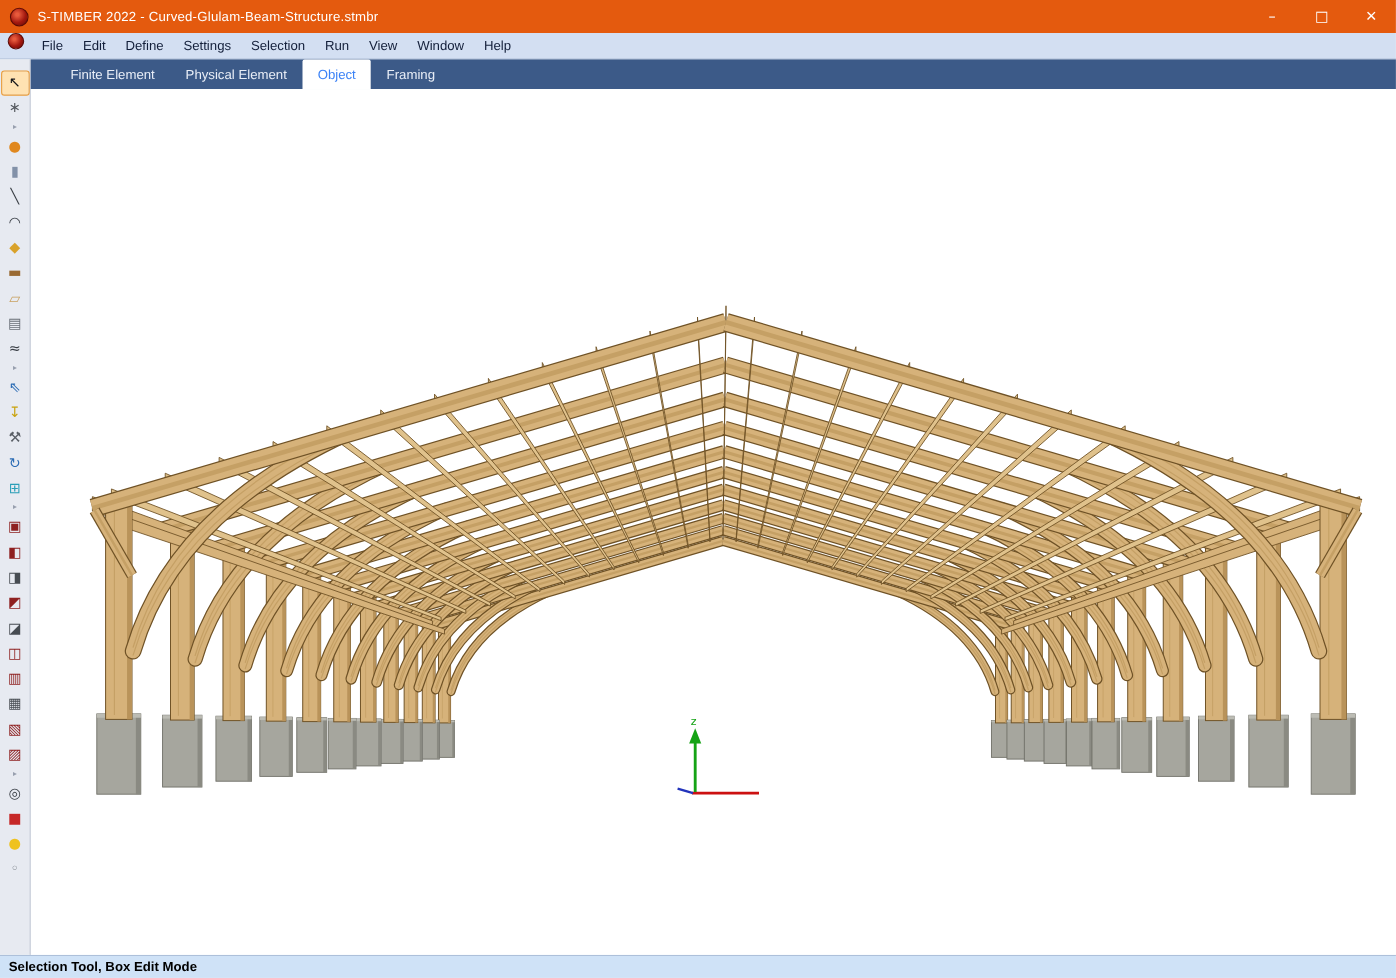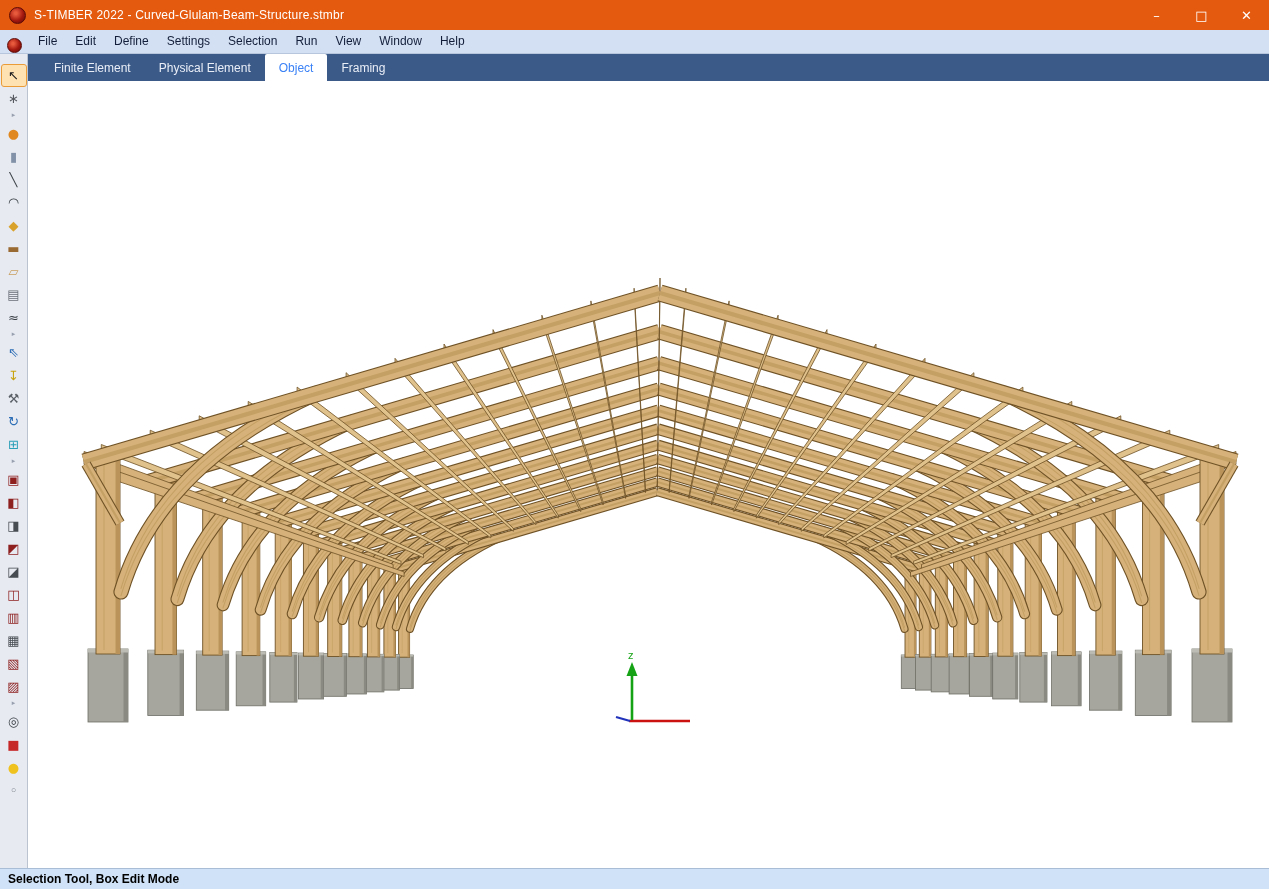--- a/index.html
+++ b/index.html
@@ -13,39 +13,39 @@
   .applogo{
     width:17px;height:17px;border-radius:50%;flex:0 0 auto;
     background:radial-gradient(circle at 38% 35%, #e85a3c 10%, #a3180f 55%, #5e0a06 100%);
     border:1px solid #5c0a06;margin:0 8px 0 9px;box-sizing:border-box;
   }
   .title-text{font-size:12px;letter-spacing:.2px;}
   .win-controls{margin-left:auto;display:flex;height:100%;}
   .win-btn{width:45px;height:100%;display:flex;align-items:center;justify-content:center;
     font-size:13px;color:#fff;font-family:"DejaVu Sans",sans-serif;cursor:pointer;}
   
-  .menubar{height:23px;background:#d3dff2;border-bottom:1px solid #b7c5dd;display:flex;align-items:flex-end;}
+  .menubar{height:23px;background:#d3dff2;border-bottom:1px solid #b7c5dd;display:flex;align-items:flex-start;}
   .menubar .applogo{width:15px;height:15px;margin:0 7px 0 7px;}
   .menu-items{display:flex;align-items:center;height:100%;}
   .menu-item{padding:0 9px;font-size:12px;color:#131f3a;line-height:23px;cursor:default;}
   
   .main{display:flex;height:814px;}
   .toolbar{
     width:28px;box-sizing:border-box;background:#e7eaf1;border-right:1px solid #bcc3d0;
     display:flex;flex-direction:column;align-items:center;padding-top:10px;
   }
   .tool{
     width:24px;height:21px;line-height:21px;text-align:center;font-size:13px;
     font-family:"DejaVu Sans",sans-serif;margin:1px 0;cursor:pointer;user-select:none;
   }
   .tool.active{background:#ffe2b2;outline:1px solid #eb9c37;border-radius:2px;}
   .tool.sep{height:9px;line-height:9px;font-size:7px;color:#98a0af;margin:1px 0 2px;cursor:default;}
   .right{flex:1;display:flex;flex-direction:column;min-width:0;}
   
-  .tabbar{height:27px;background:#3c5a88;display:flex;align-items:stretch;padding-left:12px;}
+  .tabbar{height:27px;background:#3c5a88;display:flex;align-items:stretch;padding-left:22px;}
   .tab{padding:0 14px;font-size:12px;color:#e9eef7;display:flex;align-items:center;cursor:pointer;}
   .tab.active{background:#ffffff;color:#3b82f6;border-radius:2px 2px 0 0;}
   
   .canvas{height:787px;background:#ffffff;position:relative;}
   .canvas svg{display:block;width:100%;height:100%;}
   
   .statusbar{
     height:21px;box-sizing:border-box;background:#cfe2f7;border-top:1px solid #a9bdd6;
     display:flex;align-items:center;padding-left:8px;font-size:12px;color:#10203c;white-space:nowrap;overflow:hidden;
   }

